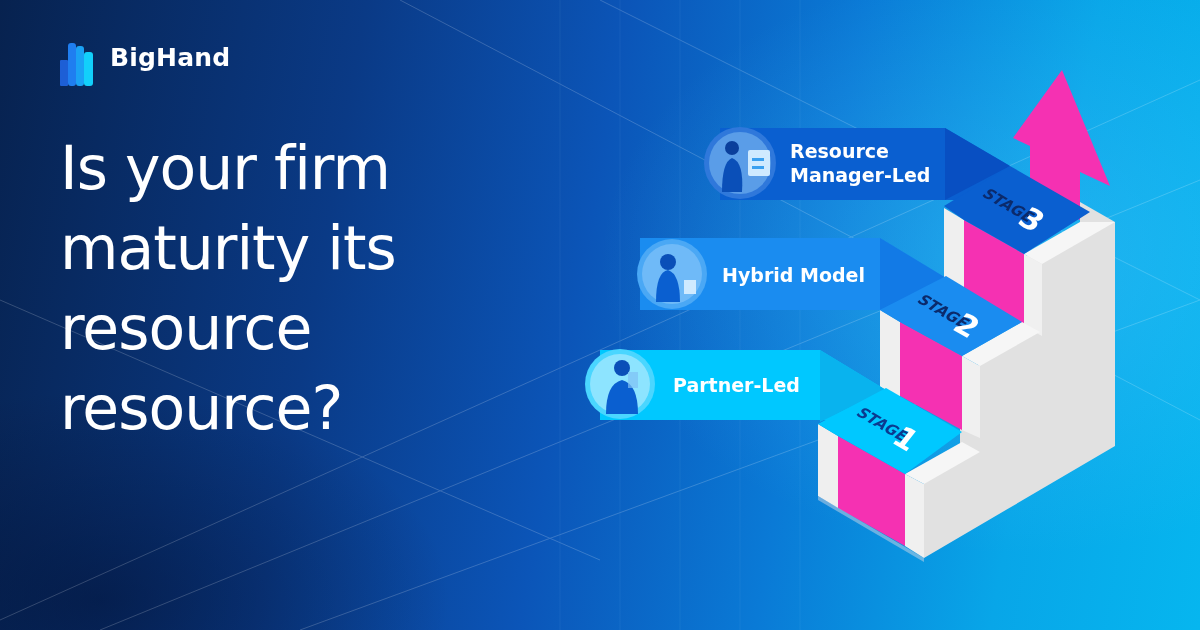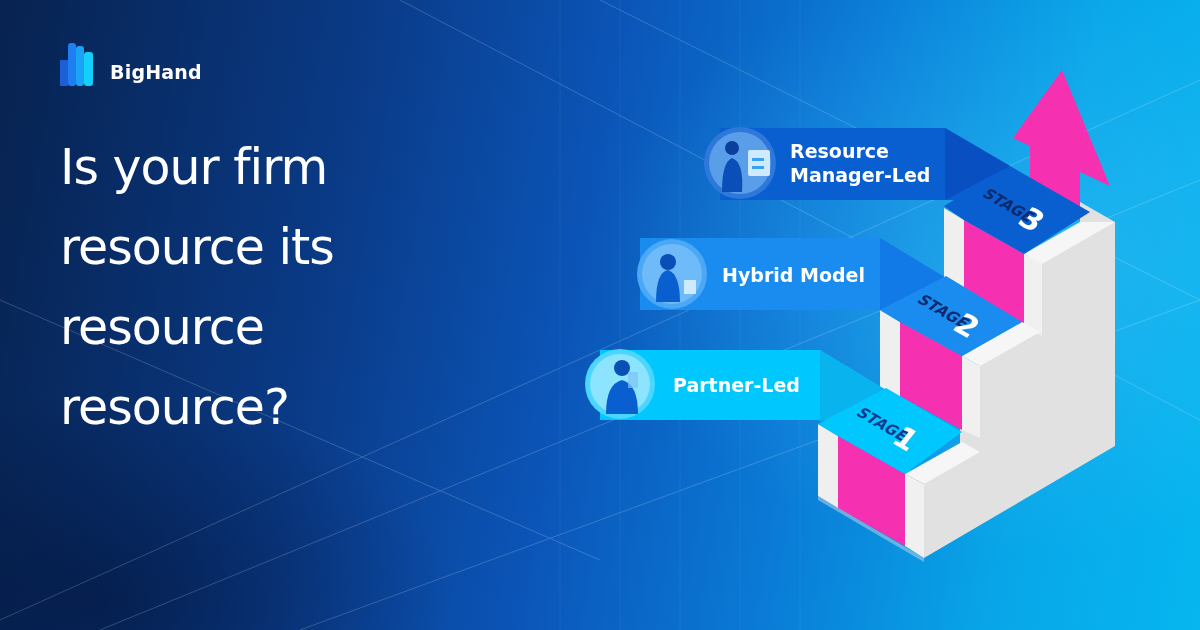--- a/index.html
+++ b/index.html
@@ -10,24 +10,24 @@
   }
   .glow {
     position:absolute; inset:0;
     background:
       radial-gradient(ellipse 600px 420px at 1020px 260px, rgba(80,200,255,0.35), rgba(80,200,255,0) 70%),
       radial-gradient(ellipse 500px 300px at 100px 600px, rgba(0,10,40,0.45), rgba(0,10,40,0) 70%);
   }
   .streaks { position:absolute; inset:0; opacity:0.18; }
   .logo { position:absolute; left:60px; top:40px; display:flex; align-items:flex-end; }
   .logo-mark { width:38px; height:46px; margin-right:12px; }
-  .logo-text { color:#ffffff; font-family:"DejaVu Sans", sans-serif; font-weight:600; font-size:19px; letter-spacing:0.2px; line-height:1; margin-bottom:4px; }
+  .logo-text { color:#ffffff; font-family:"DejaVu Sans", sans-serif; font-weight:600; font-size:25px; letter-spacing:0.2px; line-height:1; margin-bottom:16px; }
   .headline {
     position:absolute; left:60px; top:128px; width:520px;
-    color:#ffffff; font-family:"DejaVu Sans", sans-serif; font-size:49px; line-height:80px; letter-spacing:-1px; font-weight:400;
+    color:#ffffff; font-family:"DejaVu Sans", sans-serif; font-size:60px; line-height:80px; letter-spacing:-1px; font-weight:400;
   }
   .headline span { display:block; white-space:nowrap; }
   .art { position:absolute; left:0; top:0; width:1200px; height:630px; }
   .lbl { font-family:"DejaVu Sans", sans-serif; fill:#ffffff; font-weight:600; }
   .stage-word { font-family:"DejaVu Sans", sans-serif; font-weight:700; font-style:italic; }
   .stage-num { font-family:"DejaVu Sans", sans-serif; font-weight:700; fill:#ffffff; }
 </style>
 </head>
 <body>
 
@@ -57,21 +57,21 @@
       <rect x="0" y="20" width="8" height="26" rx="1" fill="#1d5fd6"></rect>
       <rect x="8" y="3" width="8" height="43" rx="3" fill="#1f7ef0"></rect>
       <rect x="16" y="6" width="8" height="40" rx="3" fill="#1aa2f5"></rect>
       <rect x="24" y="12" width="9" height="34" rx="3" fill="#12d0fb"></rect>
     </svg>
     <span class="logo-text">BigHand</span>
   </div>
 
   <h1 class="headline" style="margin:0;">
     <span>Is your firm</span>
-    <span>resource its</span>
+    <span>maturity its</span>
     <span>resource</span>
     <span>resource?</span>
   </h1>
 
   <svg class="art" viewBox="0 0 1200 630" width="1200" height="630">
 
     <g>
       <polygon points="1062,70 1110,186 1080,172 1080,220 1030,194 1030,146 1013,138" fill="#f531b2"></polygon>
     </g>
 

